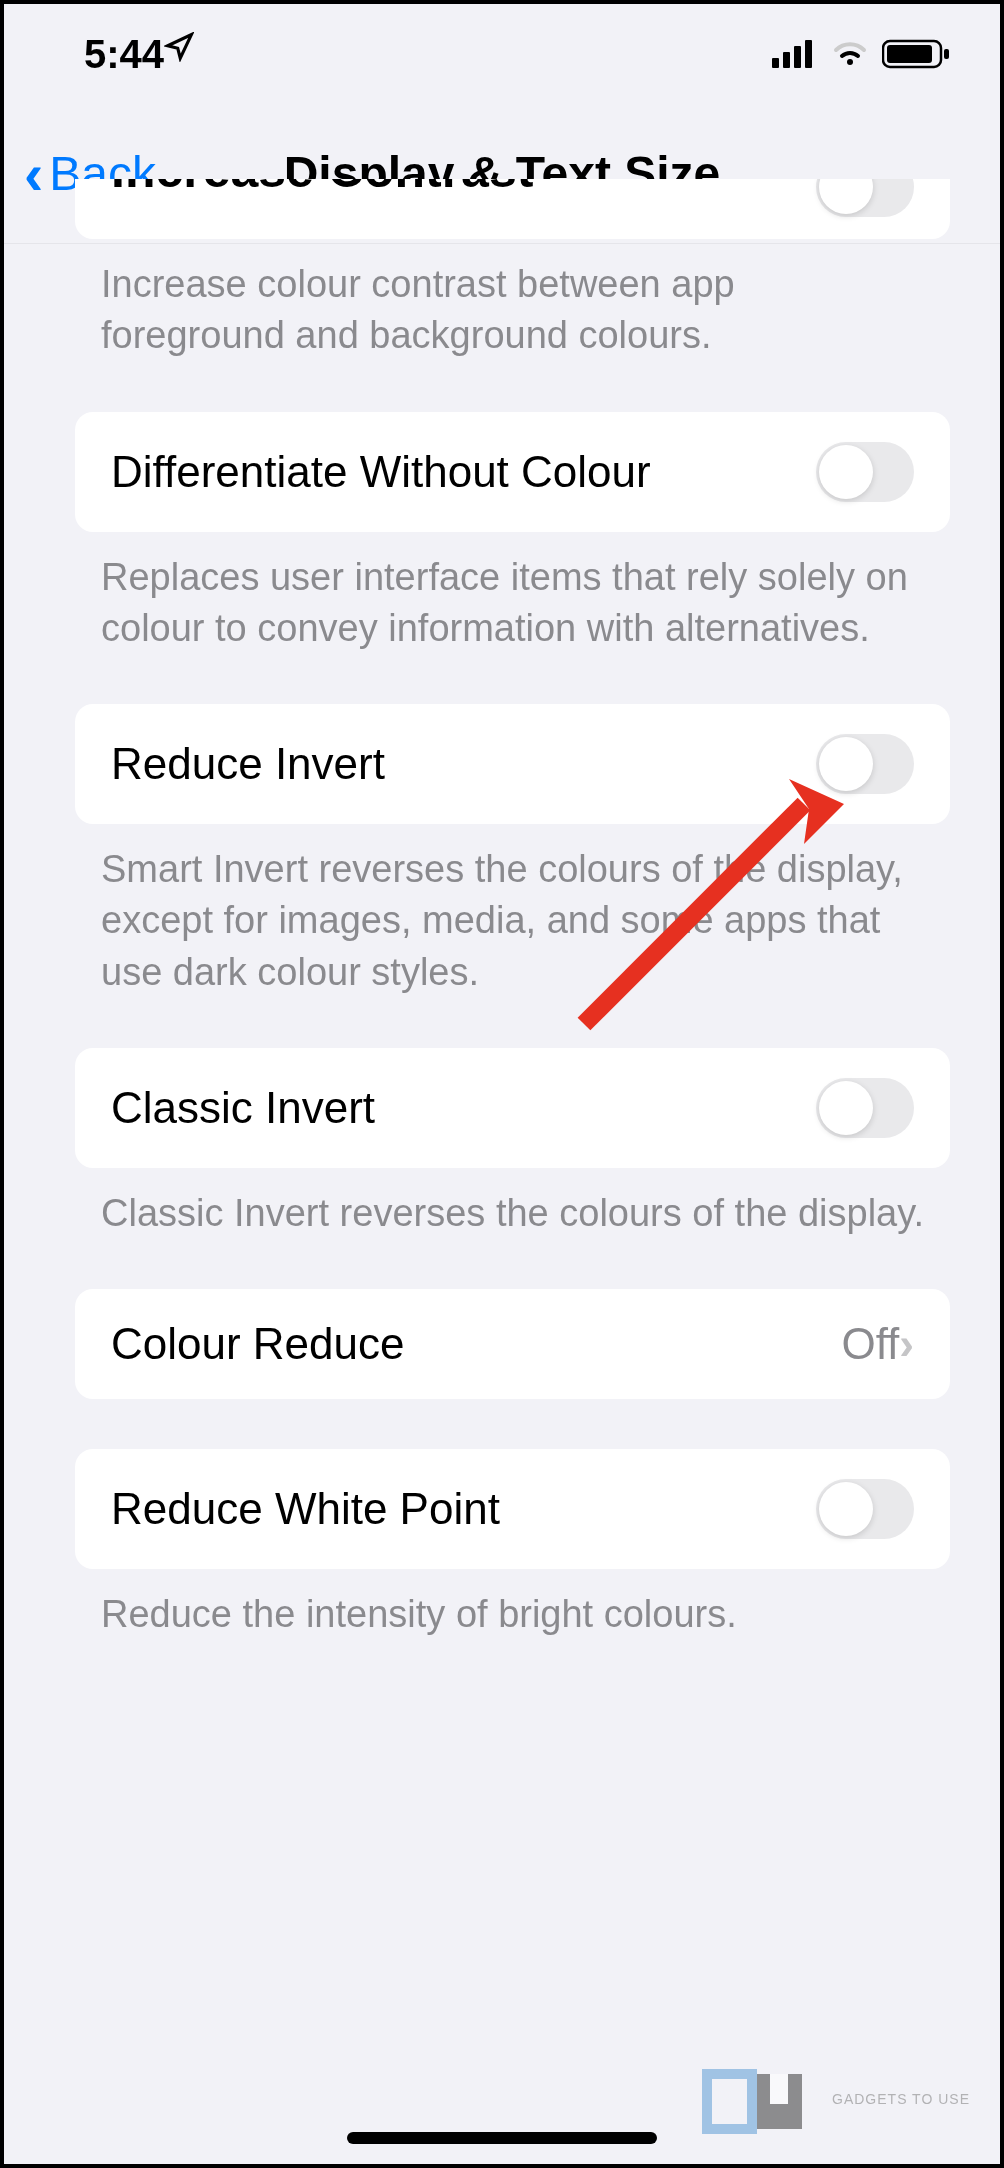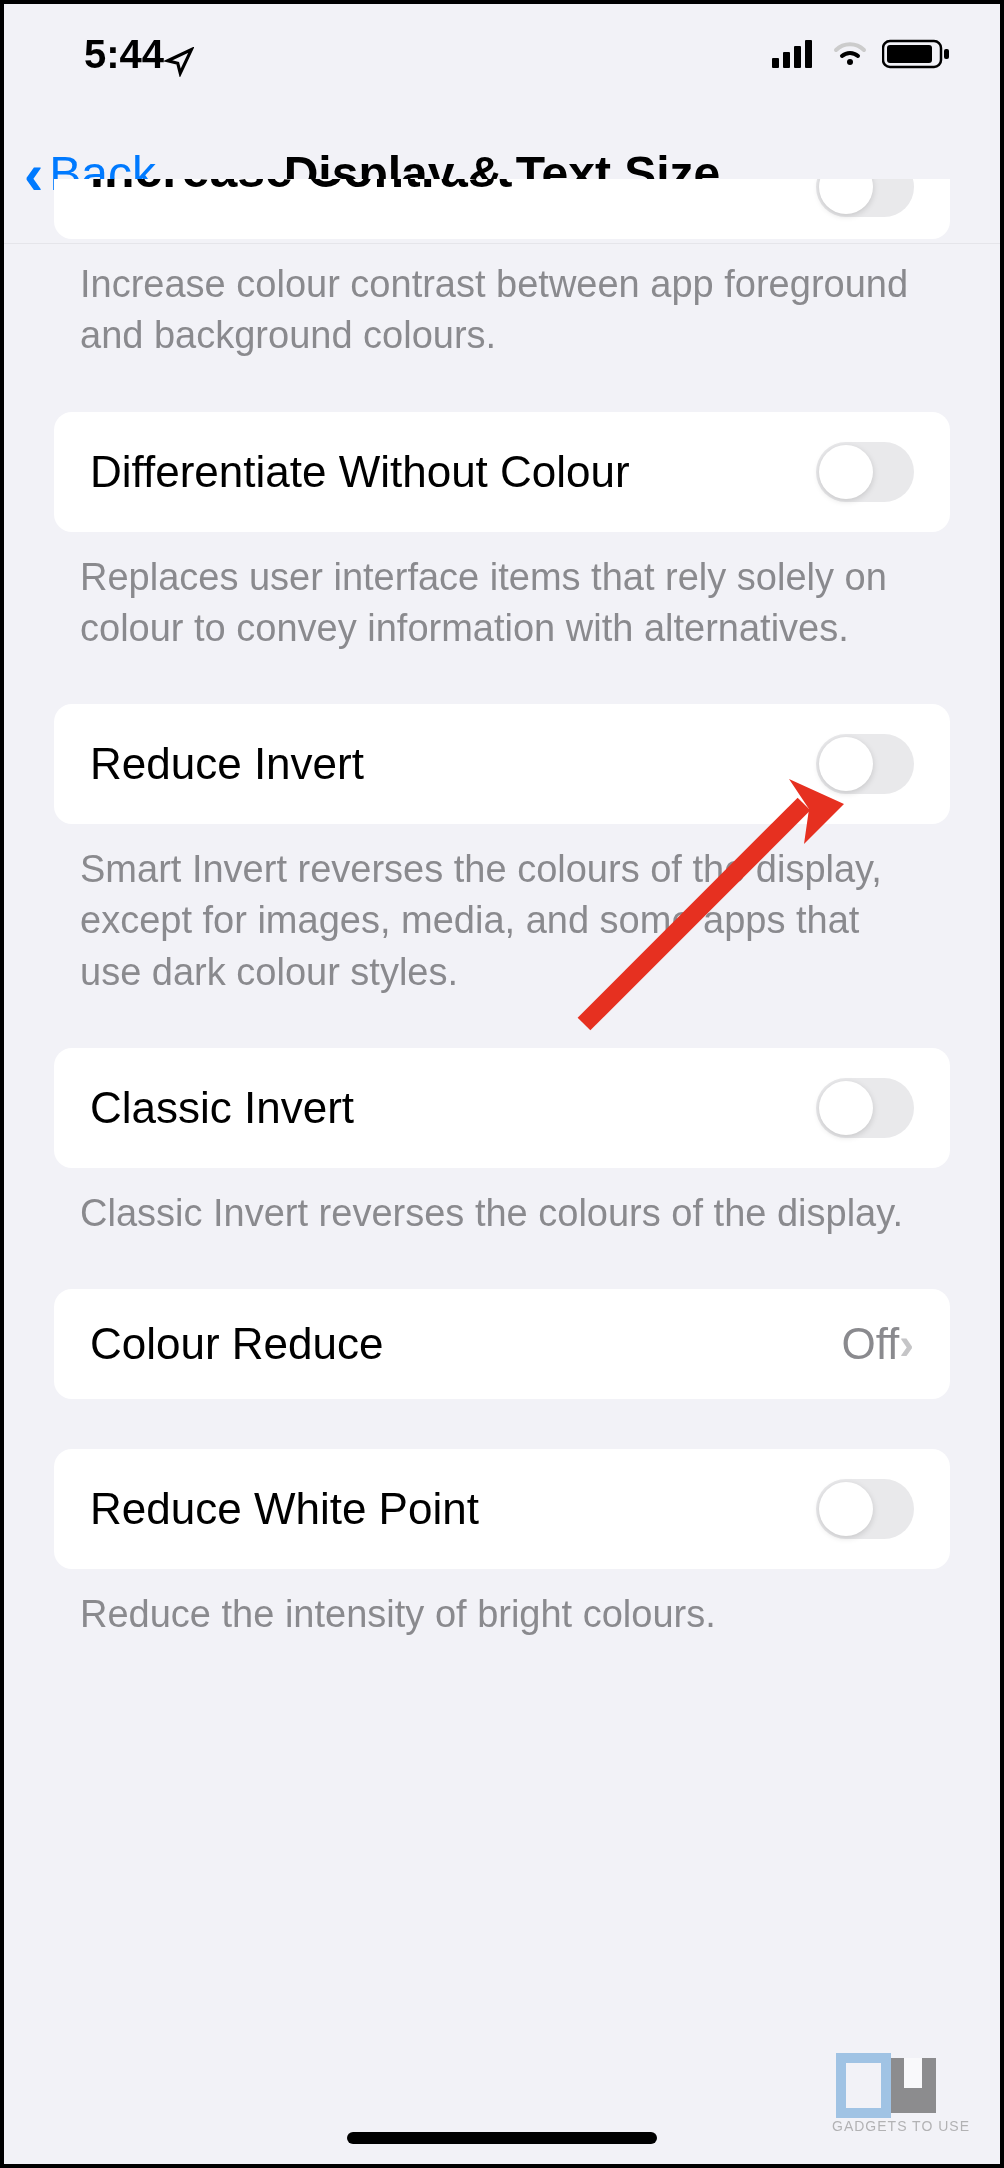--- a/index.html
+++ b/index.html
@@ -28,21 +28,21 @@
       align-items: center;
       justify-content: space-between;
       padding: 0 50px 0 80px;
       background: #f2f2f7;
     }
     .status-time {
       font-size: 40px;
       font-weight: 600;
       color: #000;
       display: flex;
-      align-items: flex-end;
+      align-items: flex-start;
       gap: 0;
     }
     .location-icon {
       width: 30px;
       height: 30px;
     }
     .status-icons {
       display: flex;
       align-items: center;
       gap: 12px;
@@ -73,20 +73,21 @@
       left: 50%;
       transform: translateX(-50%);
       font-size: 48px;
       font-weight: 700;
       color: #000;
     }
     .content {
       padding: 0 50px;
       position: relative;
       top: -65px;
+      margin-left: 21px;
     }
     .setting-group {
       margin-bottom: 50px;
     }
     .setting-row {
       background: #fff;
       border-radius: 18px;
       padding: 30px 36px;
       display: flex;
       align-items: center;
@@ -187,21 +188,20 @@
       border-radius: 6px;
     }
     .watermark {
       position: absolute;
       bottom: 30px;
       right: 30px;
       font-size: 14px;
       color: #6ba4d8;
       opacity: 0.6;
       display: flex;
-      flex-direction: column;
       align-items: center;
     }
     .watermark-logo {
       width: 130px;
       height: 70px;
     }
     .watermark-text {
       font-size: 14px;
       letter-spacing: 1px;
       color: #888;

